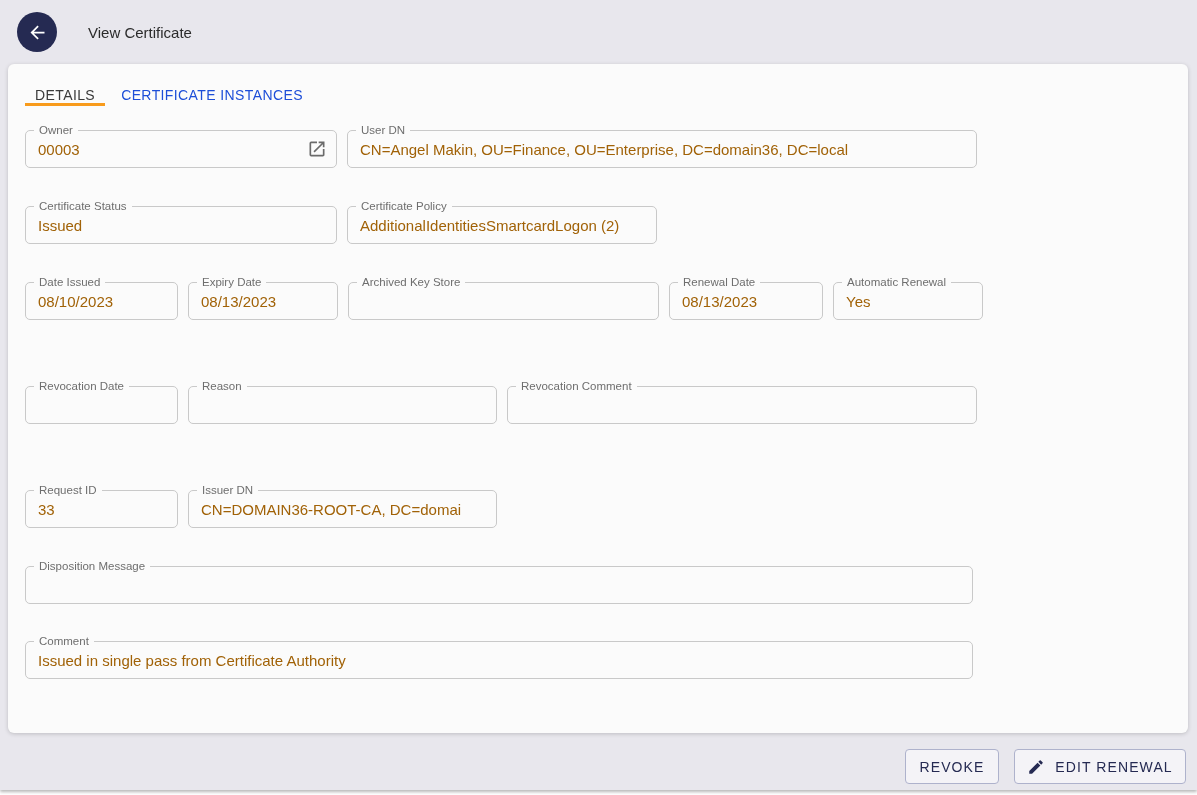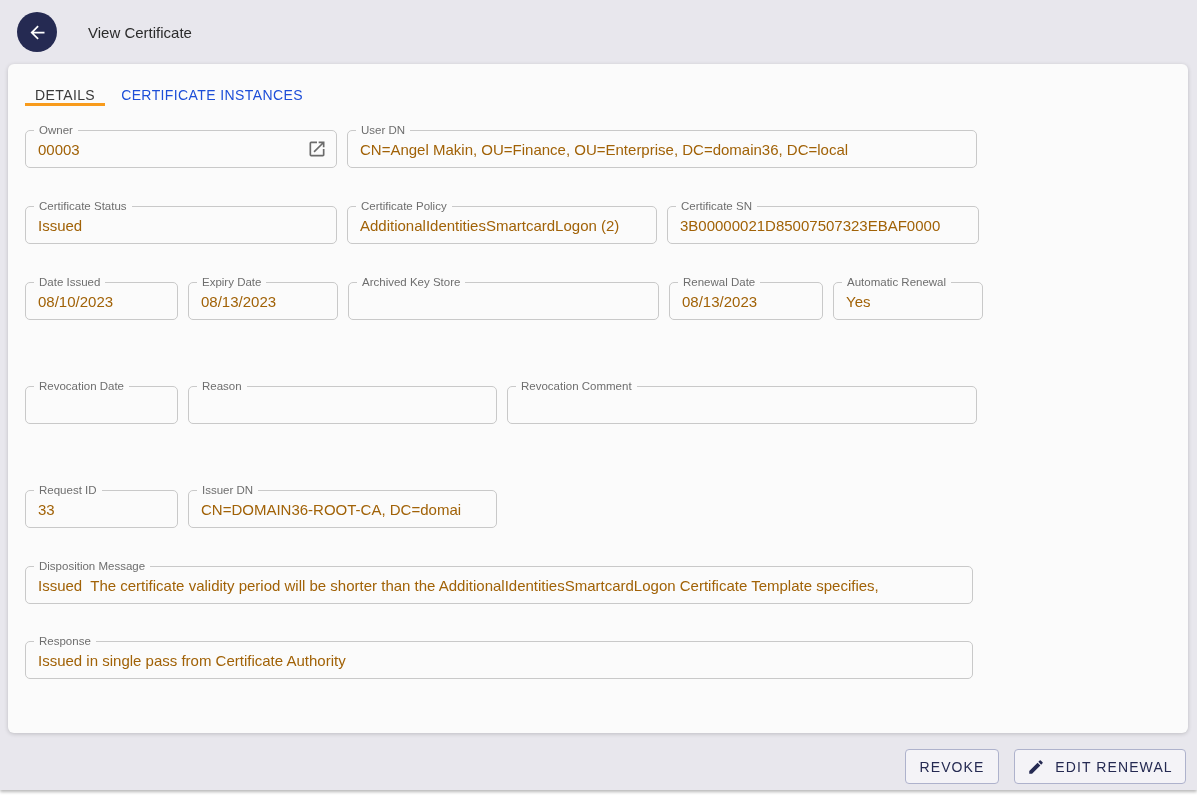--- a/index.html
+++ b/index.html
@@ -178,24 +178,20 @@
 
     <div class="row mt38">
       <div class="field w312">
         <span class="field-label">Certificate Status</span>
         <span class="field-value">Issued</span>
       </div>
       <div class="field w310">
         <span class="field-label">Certificate Policy</span>
         <span class="field-value">AdditionalIdentitiesSmartcardLogon (2)</span>
       </div>
-      <div class="field w312">
-        <span class="field-label">Certificate SN</span>
-        <span class="field-value">3B00000021D85007507323EBAF0000</span>
-      </div>
     </div>
 
     <div class="row mt38">
       <div class="field w153">
         <span class="field-label">Date Issued</span>
         <span class="field-value">08/10/2023</span>
       </div>
       <div class="field w150">
         <span class="field-label">Expiry Date</span>
         <span class="field-value">08/13/2023</span>
@@ -236,27 +232,26 @@
       </div>
       <div class="field w309">
         <span class="field-label">Issuer DN</span>
         <span class="field-value">CN=DOMAIN36-ROOT-CA, DC=domai</span>
       </div>
     </div>
 
     <div class="row mt38">
       <div class="field w948">
         <span class="field-label">Disposition Message</span>
-        <span class="field-value">Issued  The certificate validity period will be shorter than the AdditionalIdentitiesSmartcardLogon Certificate Template specifies,</span>
       </div>
     </div>
 
     <div class="row mt37">
       <div class="field w948">
-        <span class="field-label">Response</span>
+        <span class="field-label">Comment</span>
         <span class="field-value">Issued in single pass from Certificate Authority</span>
       </div>
     </div>
 
   </div>
 
   <div class="footer">
     <button class="btn btn-revoke">REVOKE</button>
     <button class="btn btn-edit">
       <span style="display:flex;">

